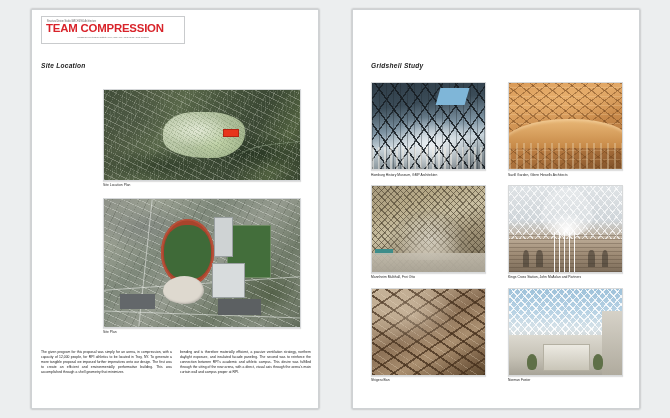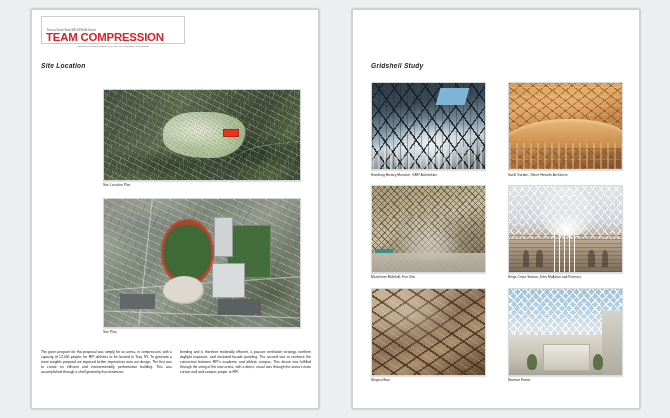--- a/index.html
+++ b/index.html
@@ -19,21 +19,21 @@
     border:1px solid #cfd2d4;
     box-sizing:border-box;
   }
   .page-left{left:31px;top:9px;width:288px;height:400px;}
   .page-right{left:352px;top:9px;width:288px;height:400px;}
 
   
   .logo-block{
     position:absolute;left:9px;top:6px;width:144px;height:28px;
     border:1px solid #c9cbcd;background:#fff;box-sizing:border-box;
-    padding:11px 4px 1px 4px;
+    padding:2px 4px 1px 4px;
   }
   .logo-kicker{
     font-size:2.1px;line-height:3px;color:#5a5a5a;
     letter-spacing:.05px;white-space:nowrap;overflow:hidden;
     transform:scaleY(1.25);transform-origin:left top;
     margin-left:1px;
   }
   .logo-word{
     font-size:11.2px;line-height:13px;font-weight:bold;
     color:#d8232a;letter-spacing:-0.2px;

